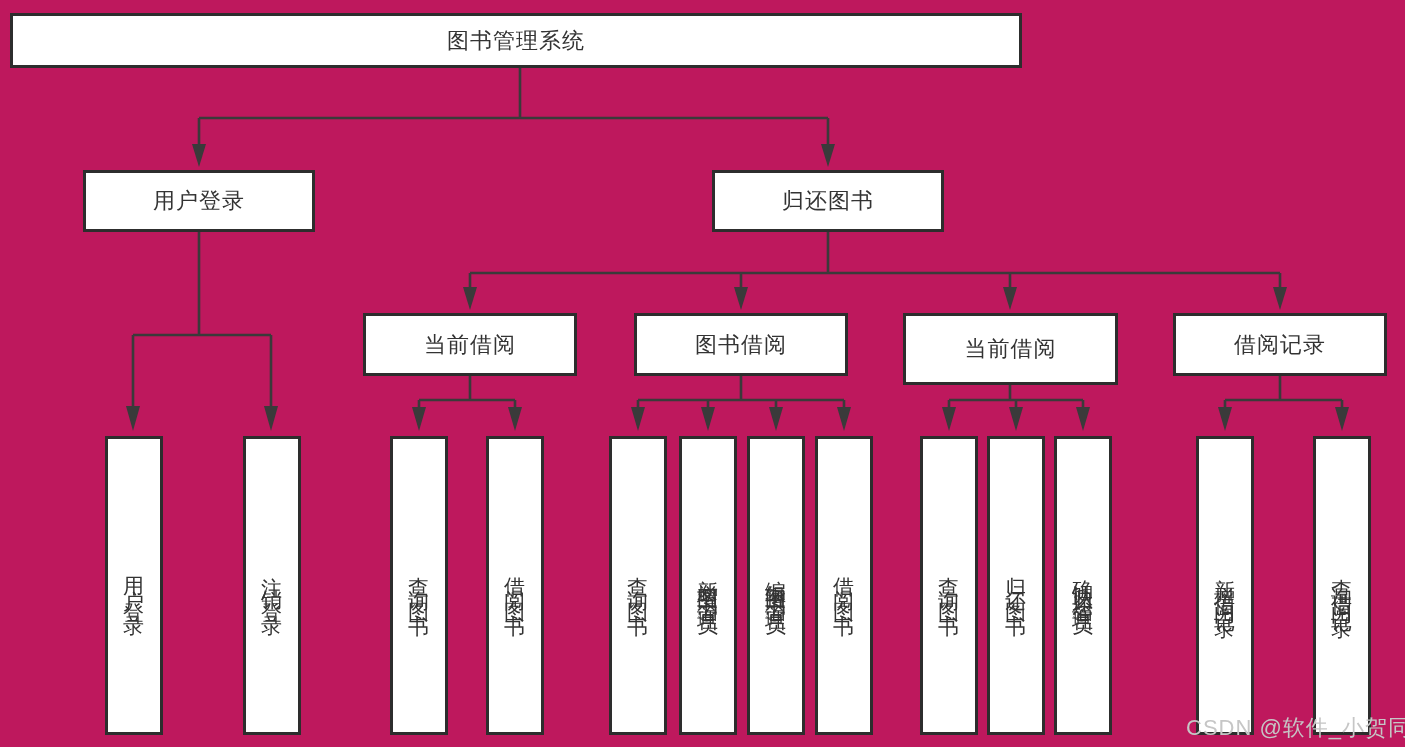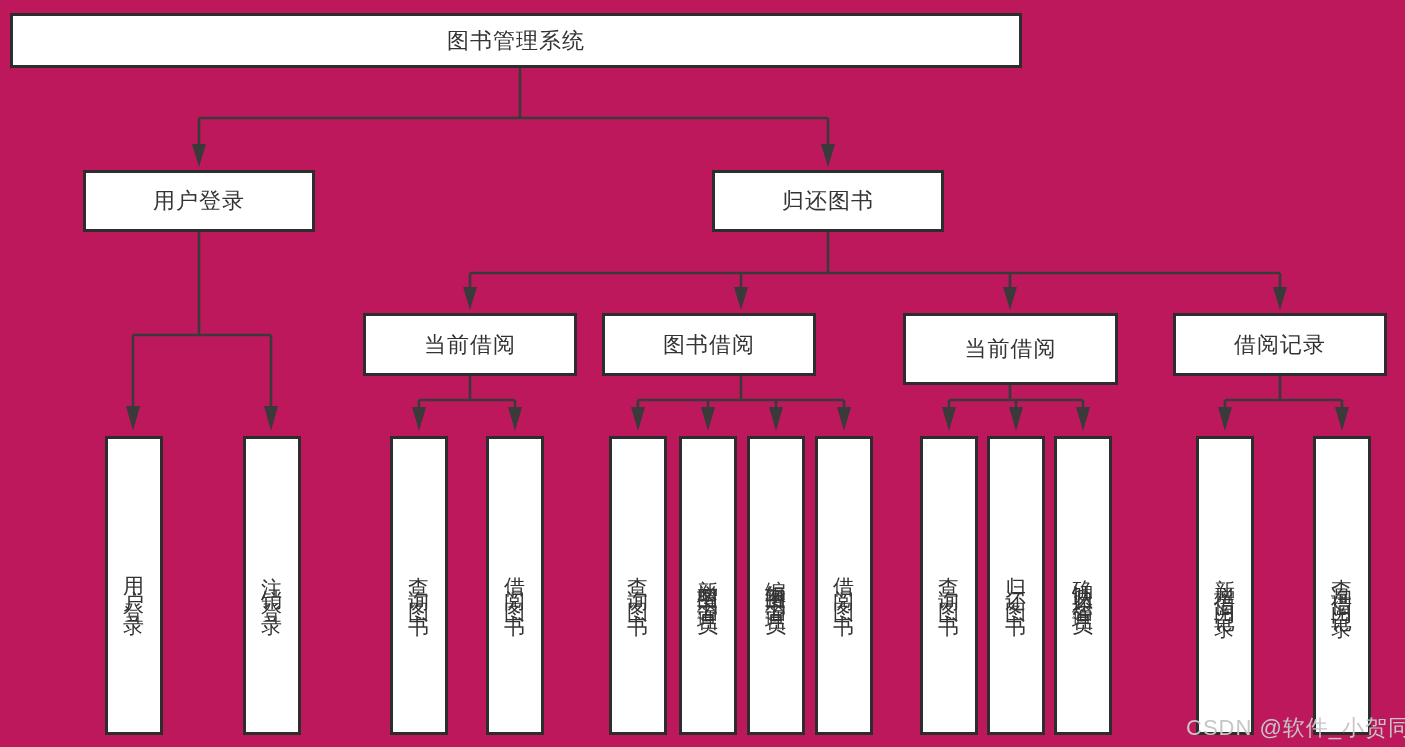--- a/index.html
+++ b/index.html
@@ -84,21 +84,21 @@
   <div class="node hnode" style="left:83px;top:170px;width:232px;height:62px">
     <span>用户登录</span>
   </div>
   <div class="node hnode" style="left:712px;top:170px;width:232px;height:62px">
     <span>归还图书</span>
   </div>
 
   <div class="node hnode" style="left:363px;top:313px;width:214px;height:63px">
     <span>当前借阅</span>
   </div>
-  <div class="node hnode" style="left:602px;top:313px;width:214px;height:63px">
+  <div class="node hnode" style="left:634px;top:313px;width:214px;height:63px">
     <span>图书借阅</span>
   </div>
   <div class="node hnode" style="left:903px;top:313px;width:215px;height:72px">
     <span>当前借阅</span>
   </div>
   <div class="node hnode" style="left:1173px;top:313px;width:214px;height:63px">
     <span>借阅记录</span>
   </div>
 
   <div class="node vnode" style="left:105px;top:436px;width:58px;height:299px">

